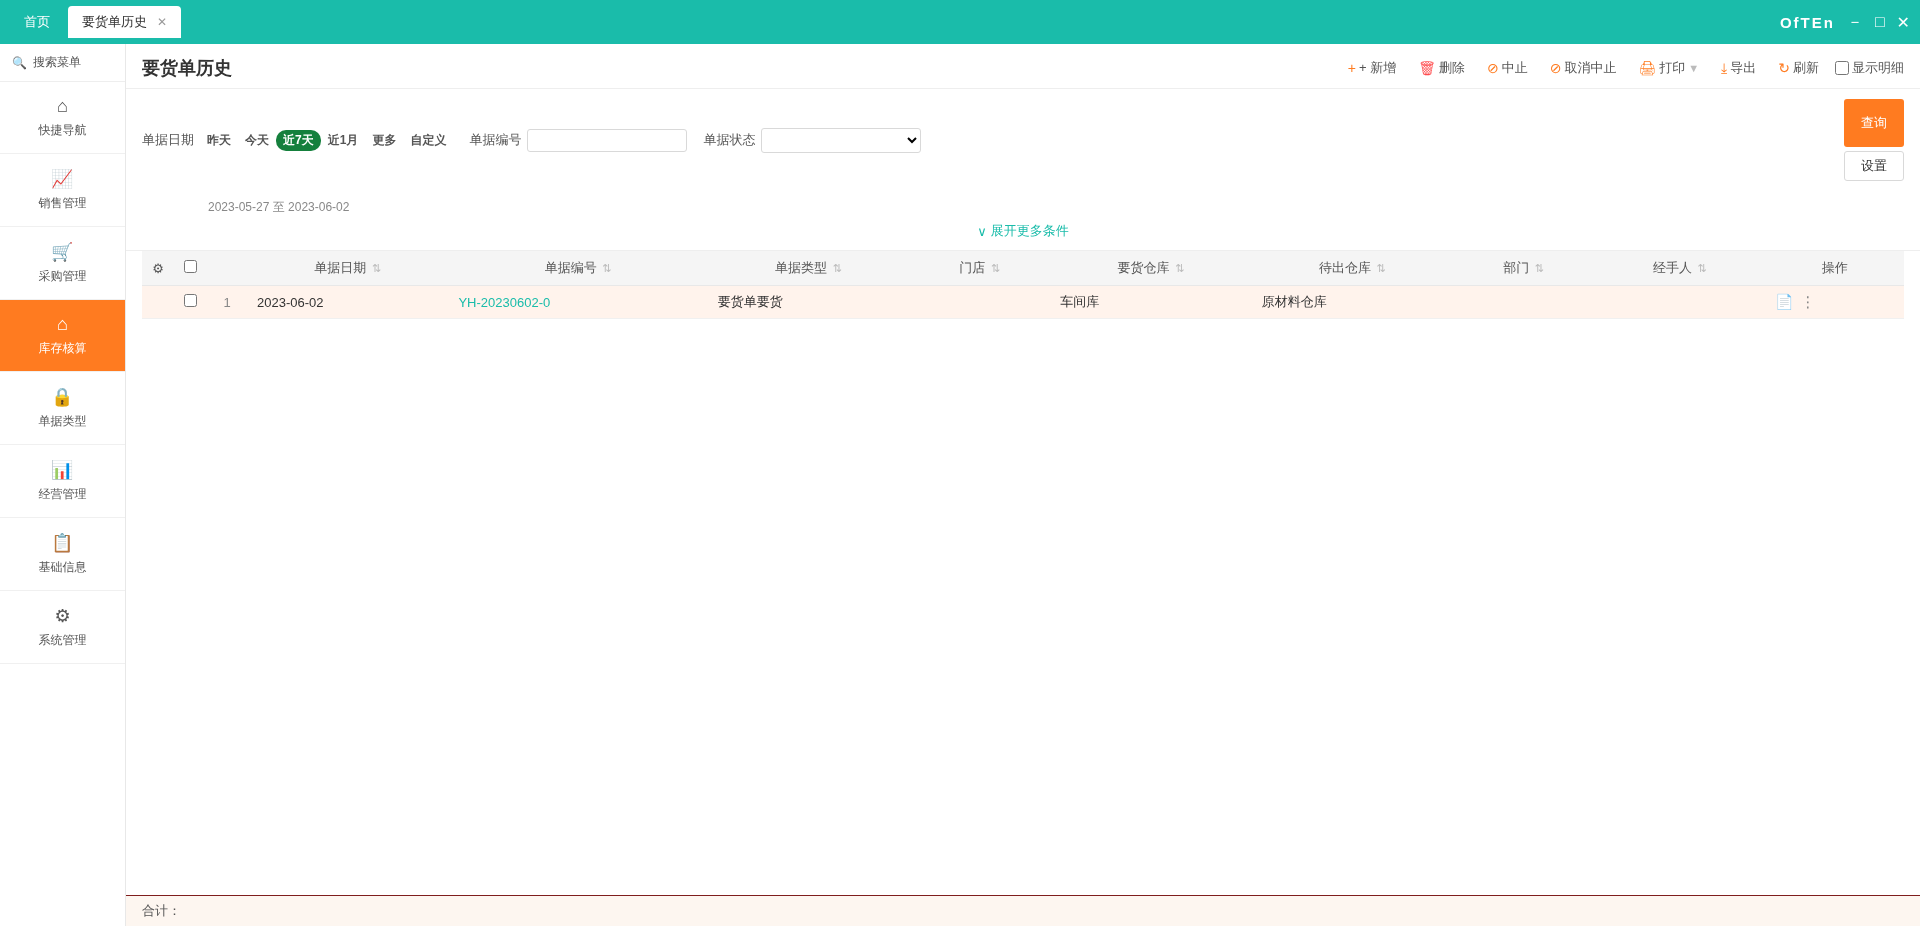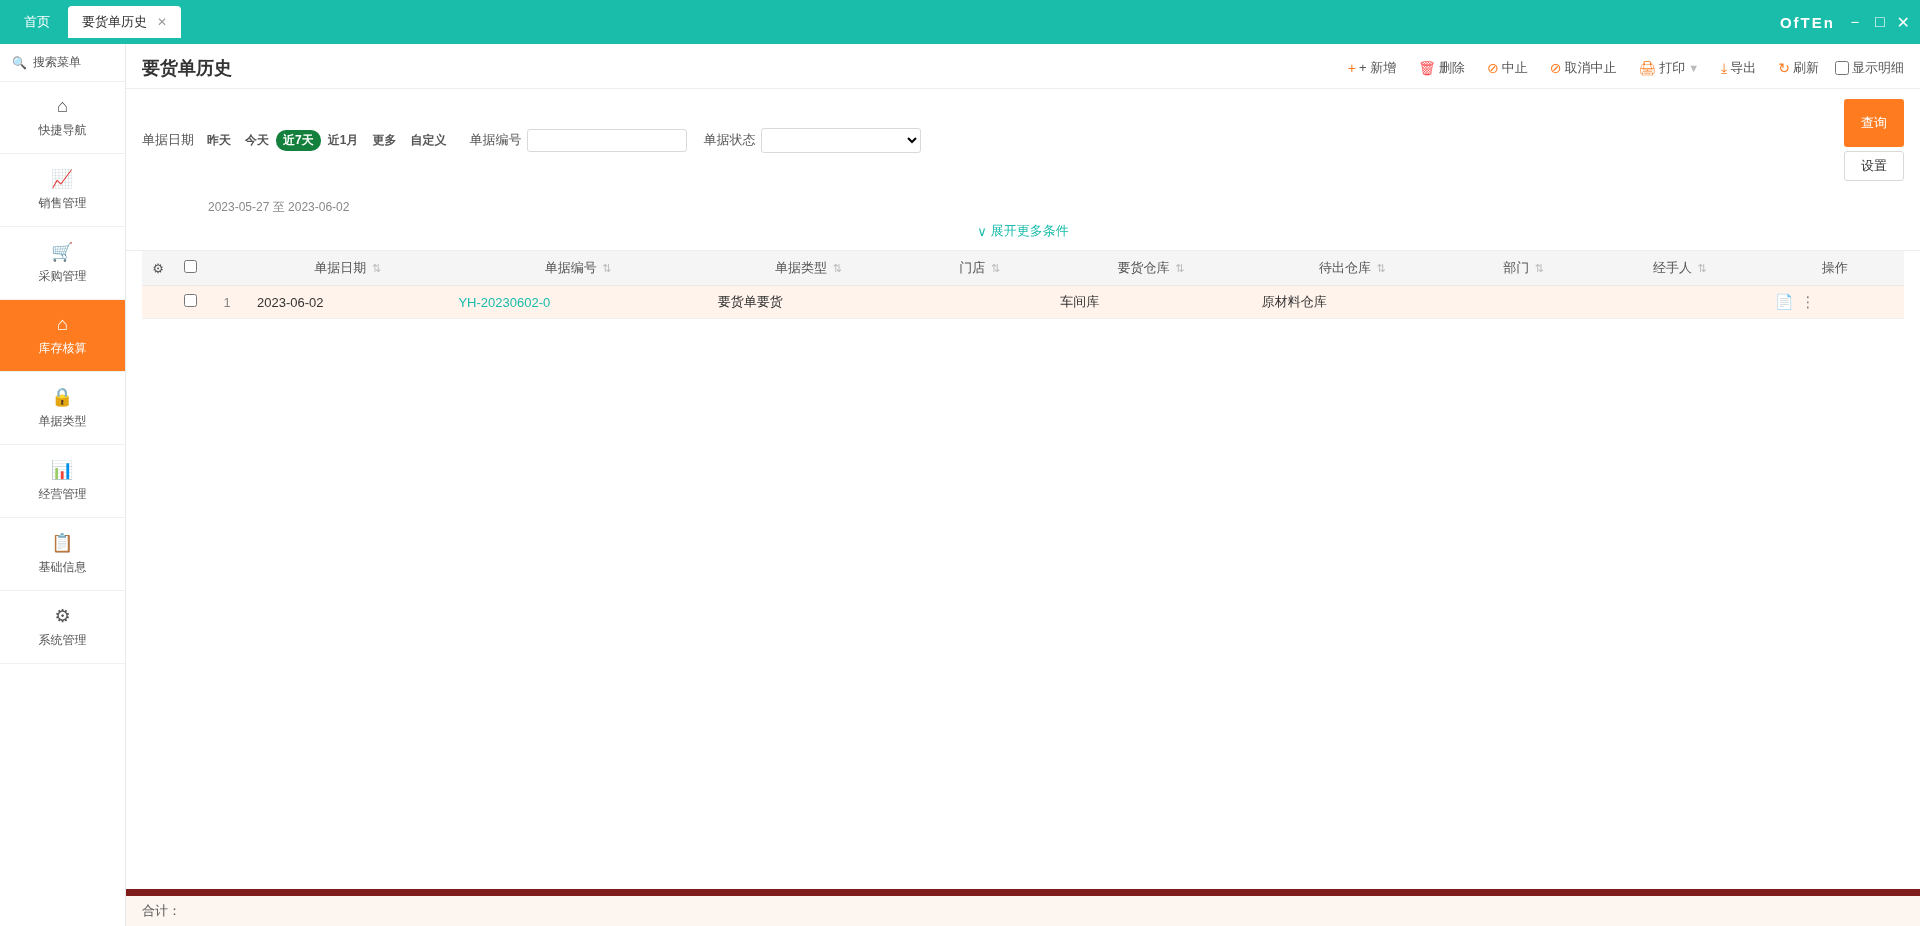--- a/index.html
+++ b/index.html
@@ -295,21 +295,21 @@
     .action-icon {
       color: #888;
       cursor: pointer;
       font-size: 15px;
     }
 
     
     .table-footer {
       background: #fdf6f0;
       padding: 6px 16px;
-      border-top: 7px solid #7f1d1d;
+      border-top: 1px solid #7f1d1d;
       font-size: 13px;
       color: #555;
       display: flex;
       align-items: center;
     }
     .pagination {
       display: flex;
       align-items: center;
       gap: 8px;
       padding: 8px 16px;

